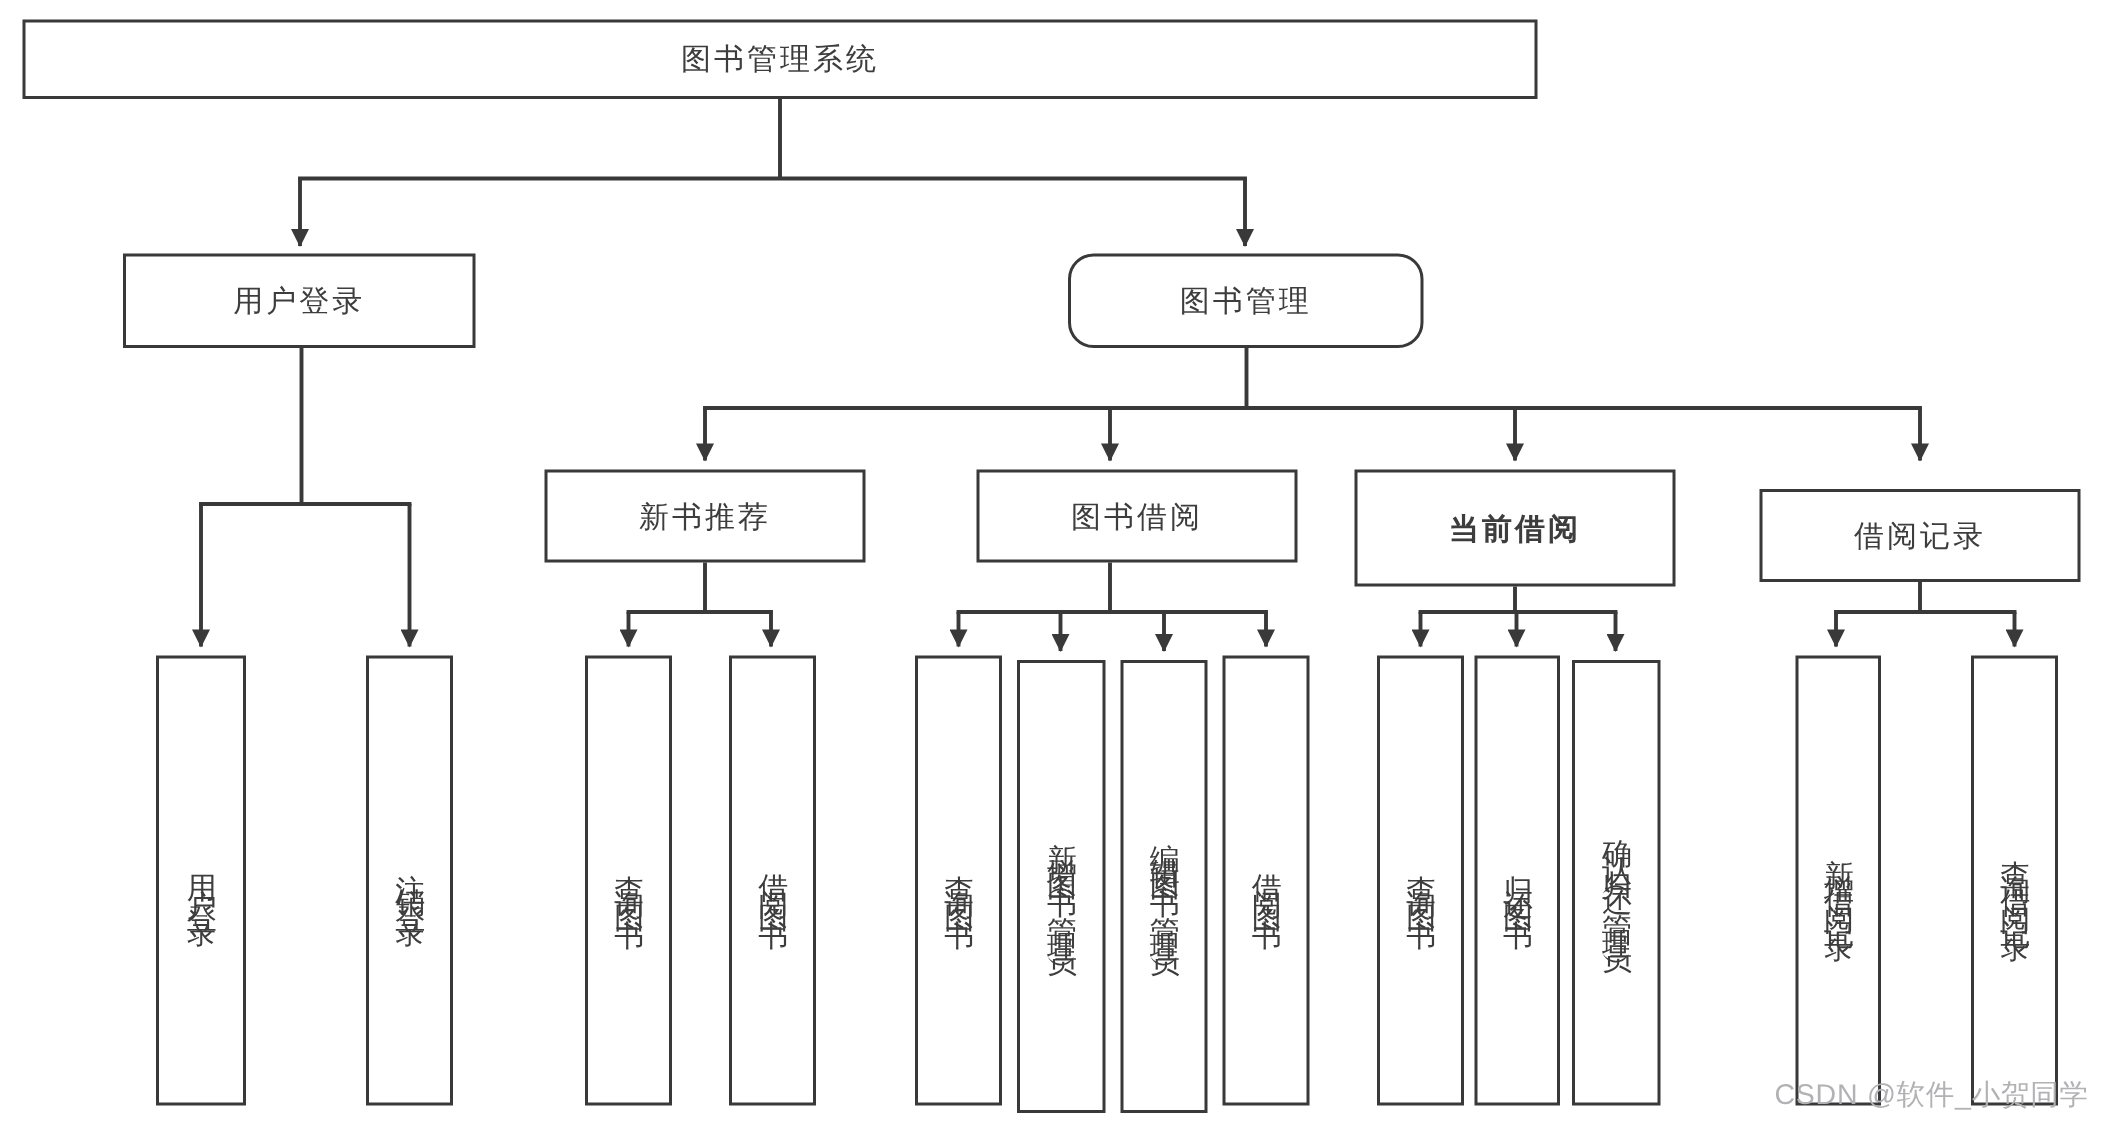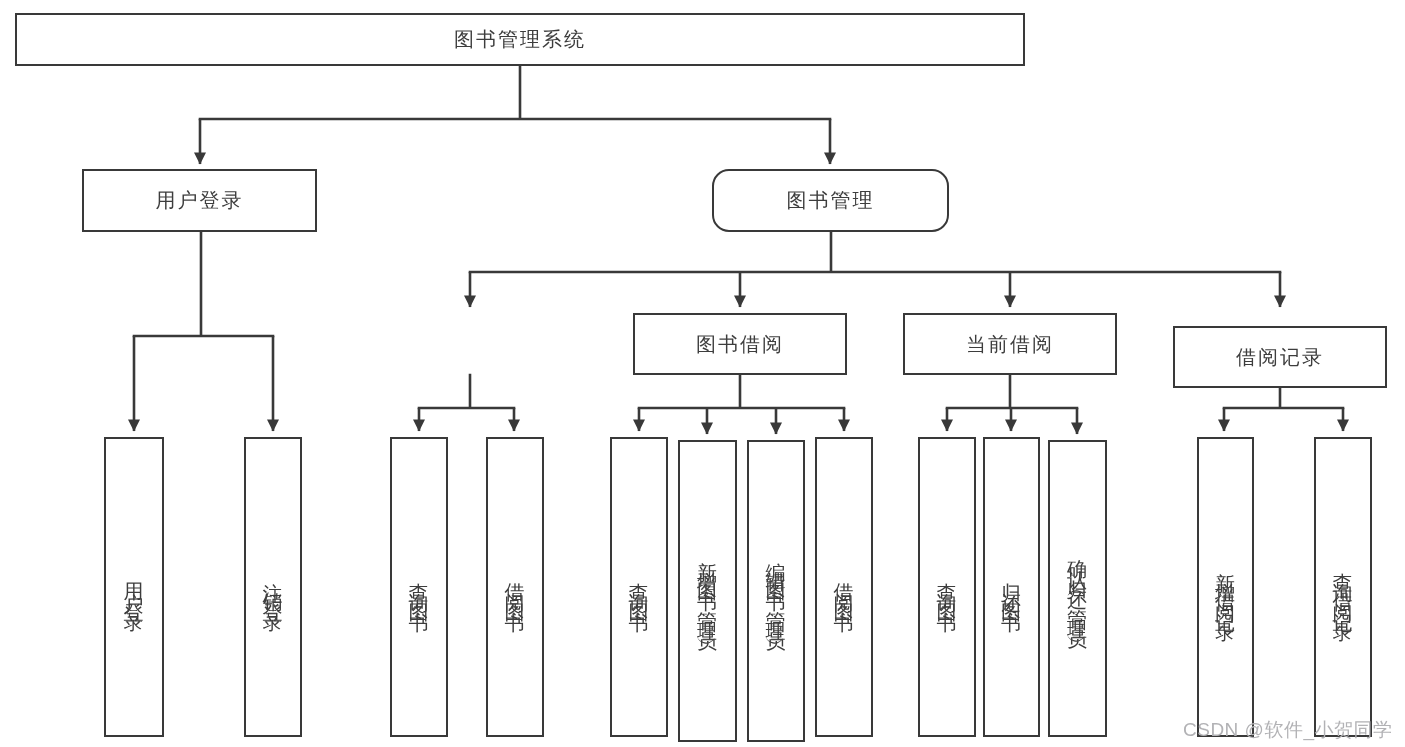--- a/index.html
+++ b/index.html
@@ -108,24 +108,27 @@
     <span class="h-label">图书管理系统</span>
   </div>
 
   <div class="node" style="left:82px; top:169px; width:235px; height:63px;">
     <span class="h-label">用户登录</span>
   </div>
   <div class="node" style="left:712px; top:169px; width:237px; height:63px;border-radius:17px;">
     <span class="h-label">图书管理</span>
   </div>
 
-  <div class="node" style="left:633px; top:313px; width:214px; height:62px;text-align:center;">
+  <div class="node" style="left:363px; top:313px; width:214px; height:62px;">
+    <span class="h-label">新书推荐</span>
+  </div>
+  <div class="node" style="left:651px; top:313px; width:214px; height:62px;text-align:center;">
     <span class="h-label">图书借阅</span>
   </div>
-  <div class="node" style="left:903px; top:313px; width:214px; height:62px;">
+  <div class="node" style="left:903px; top:313px; width:214px; height:78px;font-weight:bold;">
     <span class="h-label">当前借阅</span>
   </div>
   <div class="node" style="left:1173px; top:313px; width:214px; height:62px;margin-top:13px;">
     <span class="h-label">借阅记录</span>
   </div>
 
   <div class="node" style="left:104px; top:437px; width:60px; height:300px;">
     <span class="v-label">用户登录</span>
   </div>
   <div class="node" style="left:244px; top:437px; width:58px; height:300px;">

